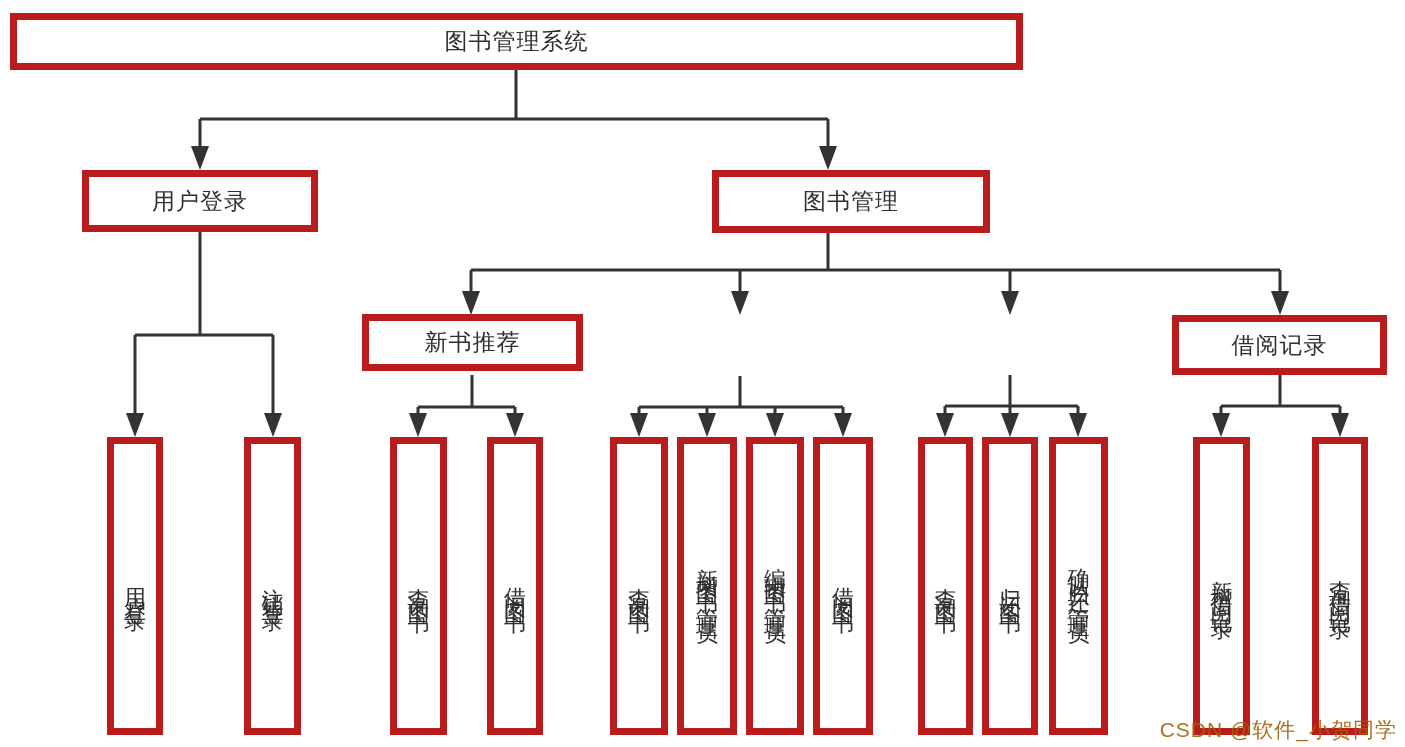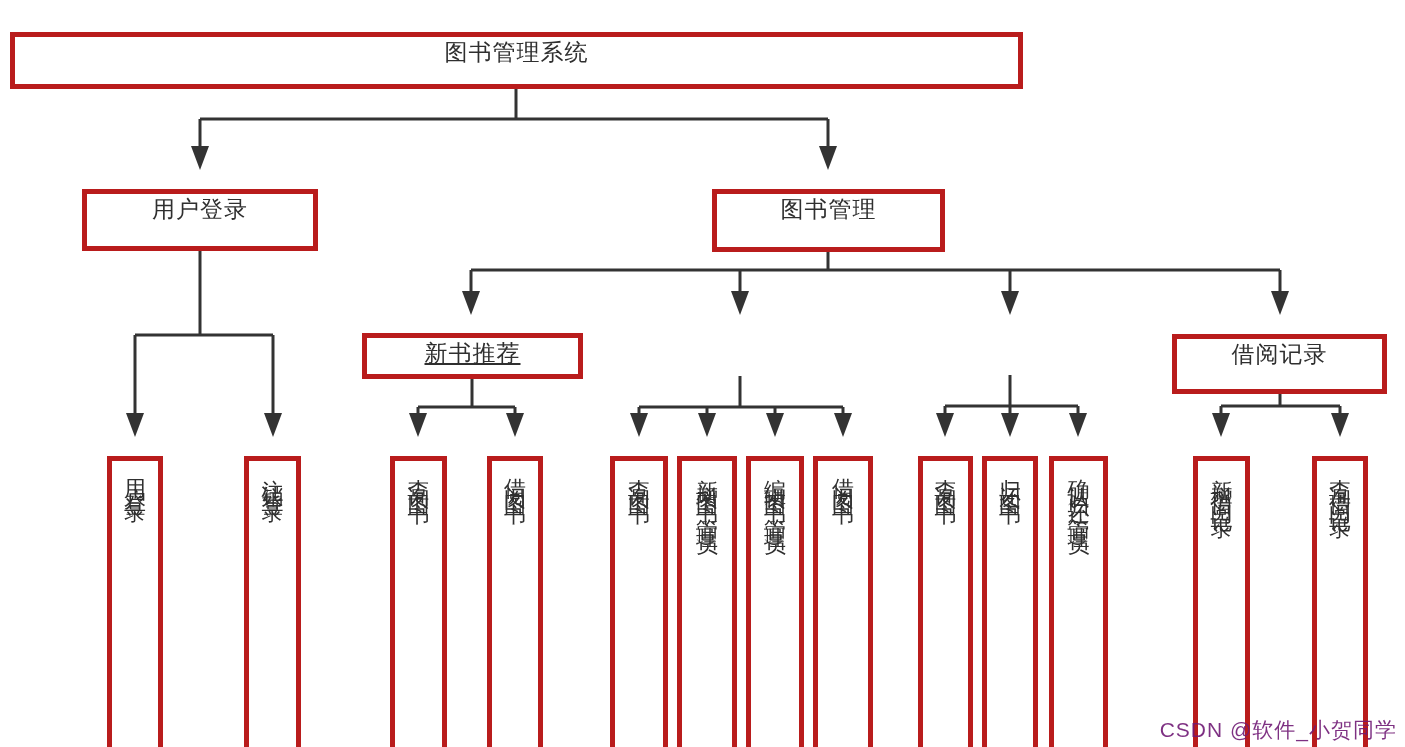--- a/index.html
+++ b/index.html
@@ -18,45 +18,45 @@
   #connectors {
     position: absolute;
     left: 0; top: 0;
     width: 1405px; height: 747px;
     z-index: 1;
   }
   .box {
     position: absolute;
     box-sizing: border-box;
     background: #ffffff;
-    border: 5px solid #b91c1c;
+    border: 7px solid #b91c1c;
     display: flex;
+    align-items: center;
     justify-content: center;
     z-index: 2;
     color: #2f2f2f;
-    margin-top: 19px;
   }
   .hlabel {
     font-size: 23px;
     letter-spacing: 1px;
     white-space: nowrap;
   }
   .vlabel {
     writing-mode: vertical-rl;
     text-orientation: mixed;
     font-size: 22px;
     letter-spacing: 8px;
     line-height: 1;
     white-space: nowrap;
   }
   
   #root-box      { left: 10px;   top: 13px;  width: 1013px; height: 57px; }
   #l2-user-login { left: 82px;   top: 170px; width: 236px;  height: 62px; }
-  #l2-book-mgmt  { left: 712px;  top: 170px; width: 233px;  height: 63px; }
-  #l3-recommend  { left: 362px;  top: 314px; width: 221px;  height: 46px; text-decoration: underline; }
+  #l2-book-mgmt  { left: 712px;  top: 170px; width: 278px;  height: 63px; }
+  #l3-recommend  { left: 362px;  top: 314px; width: 221px;  height: 57px; }
   #l3-borrow     { left: 633px;  top: 315px; width: 214px;  height: 61px; }
   #l3-current    { left: 903px;  top: 315px; width: 214px;  height: 60px; }
   #l3-record     { left: 1172px; top: 315px; width: 215px;  height: 60px; }
   .leaf { top: 437px; height: 298px; }
   #lf0  { left: 107px;  width: 56px; }
   #lf1  { left: 244px;  width: 57px; }
   #lf2  { left: 390px;  width: 57px; }
   #lf3  { left: 487px;  width: 56px; }
   #lf4  { left: 610px;  width: 58px; }
   #lf5  { left: 677px;  width: 60px; }
@@ -66,21 +66,21 @@
   #lf9  { left: 982px;  width: 56px; }
   #lf10 { left: 1049px; width: 59px; }
   #lf11 { left: 1193px; width: 57px; }
   #lf12 { left: 1312px; width: 56px; }
   #watermark {
     position: absolute;
     right: 8px;
     top: 716px;
     z-index: 3;
     font-size: 21px;
-    color: #701a75;
+    color: #a16207;
     opacity: 0.9;
     letter-spacing: 1px;
     white-space: nowrap;
   }
   svg line { stroke: #333333; stroke-width: 3; }
   svg polygon { fill: #333333; }
 </style>
 </head>
 <body>
 

